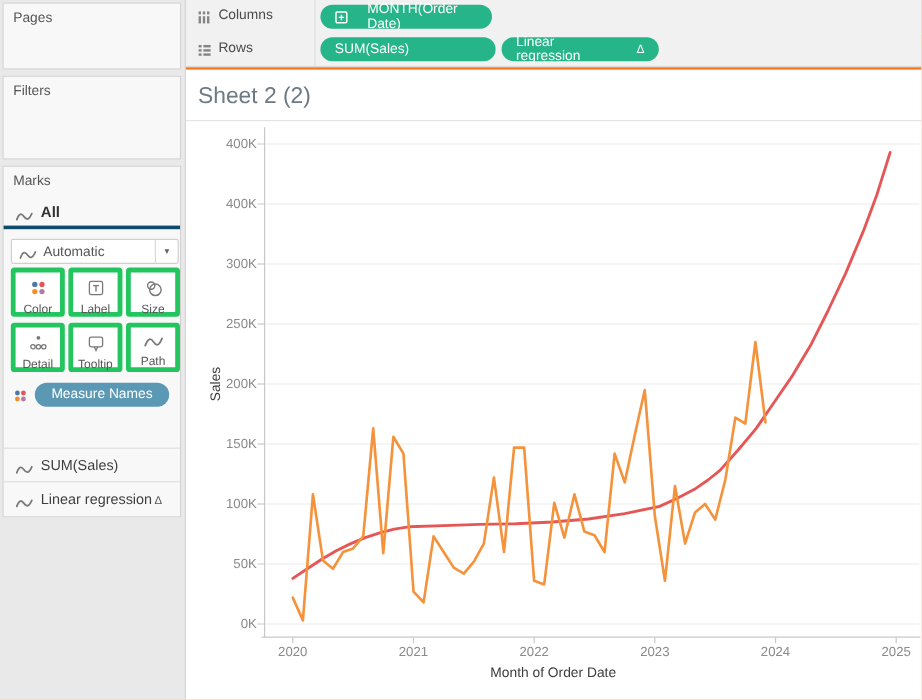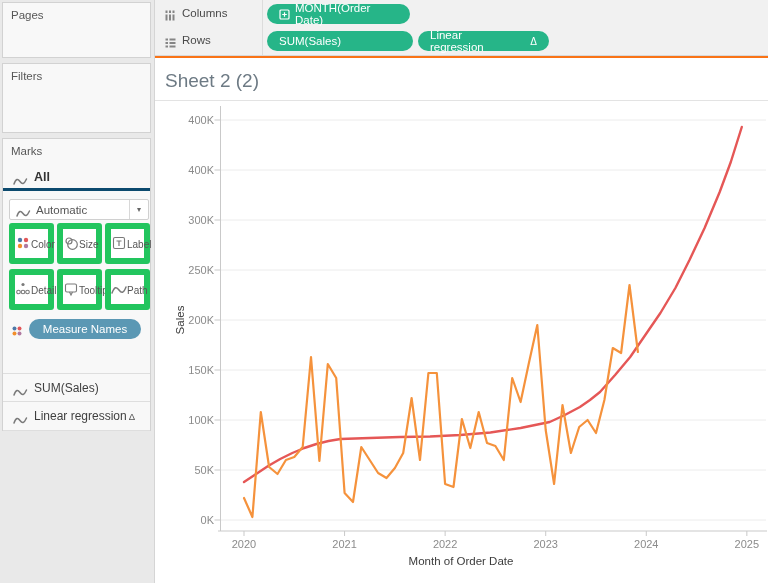--- a/index.html
+++ b/index.html
@@ -24,22 +24,22 @@
 
   .auto-select{position:absolute;left:6px;top:60px;width:140px;height:21px;background:#fff;
                border:1px solid #d0d0d0;border-radius:2px;box-sizing:border-box;}
   .auto-select .icn{position:absolute;left:6px;top:5px;}
   .auto-select .auto-label{position:absolute;left:26px;top:4px;font-size:11.5px;color:#555;}
   .auto-arrow{position:absolute;right:0;top:0;width:18px;height:100%;border-left:1px solid #d8d8d8;
               display:flex;align-items:center;justify-content:center;font-size:8px;color:#666;}
 
   #mark-buttons{position:absolute;left:6px;top:84px;width:141px;height:86px;
                 display:flex;flex-wrap:wrap;gap:5px 3px;}
-  .mbtn{width:45px;height:41px;background:#fff;border:6px solid #22c55e;border-radius:3px;
-        box-sizing:border-box;display:flex;flex-direction:row;align-items:center;
+  .mbtn{width:45px;height:41px;background:#fff;border:4px solid #22c55e;border-radius:3px;
+        box-sizing:border-box;display:flex;flex-direction:column;align-items:center;
         justify-content:space-between;padding:5px 0 3px 0;}
   .mbtn .mlabel{font-size:10px;color:#555;}
 
   .measure-row{position:absolute;left:0;top:180px;width:100%;height:21px;}
   .measure-row .icn{position:absolute;left:8px;top:4px;}
   .measure-pill{position:absolute;left:26px;top:0;width:112px;height:20px;border-radius:10px;
                 color:#fff;font-size:11.5px;display:flex;align-items:center;justify-content:center;}
 
   .layer-row{position:absolute;left:0;width:100%;height:29px;box-sizing:border-box;
              border-bottom:1px solid #dedede;}
@@ -52,21 +52,21 @@
   
   .shelf{position:absolute;left:155px;width:613px;background:#f1f1f1;
          border-bottom:1px solid #d9d9d9;box-sizing:border-box;}
   .shelf.columns{top:0;height:29px;}
   .shelf.rows{top:27px;height:29px;}
   .shelf .icn{position:absolute;left:9px;top:8px;}
   .shelf-label{position:absolute;left:27px;top:7px;font-size:11.5px;color:#4a4a4a;}
   .shelf-divider{position:absolute;left:107px;top:0;height:100%;width:1px;background:#dcdcdc;}
   .pill-tray{position:absolute;left:112px;top:4px;height:20px;display:flex;gap:5px;}
   .pill{height:20px;border-radius:10px;color:#fff;font-size:11.5px;font-weight:500;
-        display:flex;align-items:center;padding:0 12px;gap:5px;box-sizing:border-box;}
+        display:flex;align-items:center;padding:0 12px;gap:16px;box-sizing:border-box;}
   .pill .badge{margin-left:auto;font-size:10px;padding-left:8px;}
 
   
   .sheet{position:absolute;left:155px;top:58px;width:664px;height:525px;background:#fff;}
   .sheet-title{position:absolute;left:10px;top:12px;font-size:19px;color:#6d7a84;}
   .title-sep{position:absolute;left:0;top:42px;width:613px;height:1px;background:#e3e3e3;}
   #plot-svg{position:absolute;left:0;top:0;}
   .ytick{position:absolute;left:0;width:59px;text-align:right;font-size:11px;color:#8b8b8b;}
   .xtick{position:absolute;width:60px;text-align:center;font-size:11px;color:#8b8b8b;top:480px;}
   .y-axis-title{position:absolute;left:-4px;top:255px;width:60px;height:14px;text-align:center;
@@ -112,31 +112,31 @@
             <span><svg width="16" height="16" viewBox="0 0 16 16">
                 <circle cx="5" cy="5" r="2.2" fill="#4e79a7"></circle>
                 <circle cx="11" cy="5" r="2.2" fill="#e15759"></circle>
                 <circle cx="5" cy="11" r="2.2" fill="#f28e2b"></circle>
                 <circle cx="11" cy="11" r="2.2" fill="#b07aa1"></circle>
               </svg></span>
             <span class="mlabel">Color</span>
           </div>
           <div class="mbtn">
             <span><svg width="16" height="16" viewBox="0 0 16 16">
+                <rect x="2.5" y="2.5" width="11" height="11" rx="1.5" fill="none" stroke="#7a7a7a" stroke-width="1.1"></rect>
+                <path d="M5.5 6 H10.5 M8 6 V11" fill="none" stroke="#7a7a7a" stroke-width="1.2"></path>
+              </svg></span>
+            <span class="mlabel">Label</span>
+          </div>
+          <div class="mbtn">
+            <span><svg width="16" height="16" viewBox="0 0 16 16">
                 <circle cx="6" cy="6" r="3" fill="none" stroke="#7a7a7a" stroke-width="1.2"></circle>
                 <circle cx="9.5" cy="9.5" r="4.8" fill="none" stroke="#7a7a7a" stroke-width="1.2"></circle>
               </svg></span>
             <span class="mlabel">Size</span>
-          </div>
-          <div class="mbtn">
-            <span><svg width="16" height="16" viewBox="0 0 16 16">
-                <rect x="2.5" y="2.5" width="11" height="11" rx="1.5" fill="none" stroke="#7a7a7a" stroke-width="1.1"></rect>
-                <path d="M5.5 6 H10.5 M8 6 V11" fill="none" stroke="#7a7a7a" stroke-width="1.2"></path>
-              </svg></span>
-            <span class="mlabel">Label</span>
           </div>
           <div class="mbtn">
             <span><svg width="16" height="16" viewBox="0 0 16 16">
                 <circle cx="8" cy="3.5" r="1.6" fill="#7a7a7a"></circle>
                 <circle cx="3.5" cy="11" r="1.8" fill="none" stroke="#7a7a7a" stroke-width="1.1"></circle>
                 <circle cx="8" cy="11" r="1.8" fill="none" stroke="#7a7a7a" stroke-width="1.1"></circle>
                 <circle cx="12.5" cy="11" r="1.8" fill="none" stroke="#7a7a7a" stroke-width="1.1"></circle>
               </svg></span>
             <span class="mlabel">Detail</span>
           </div>

